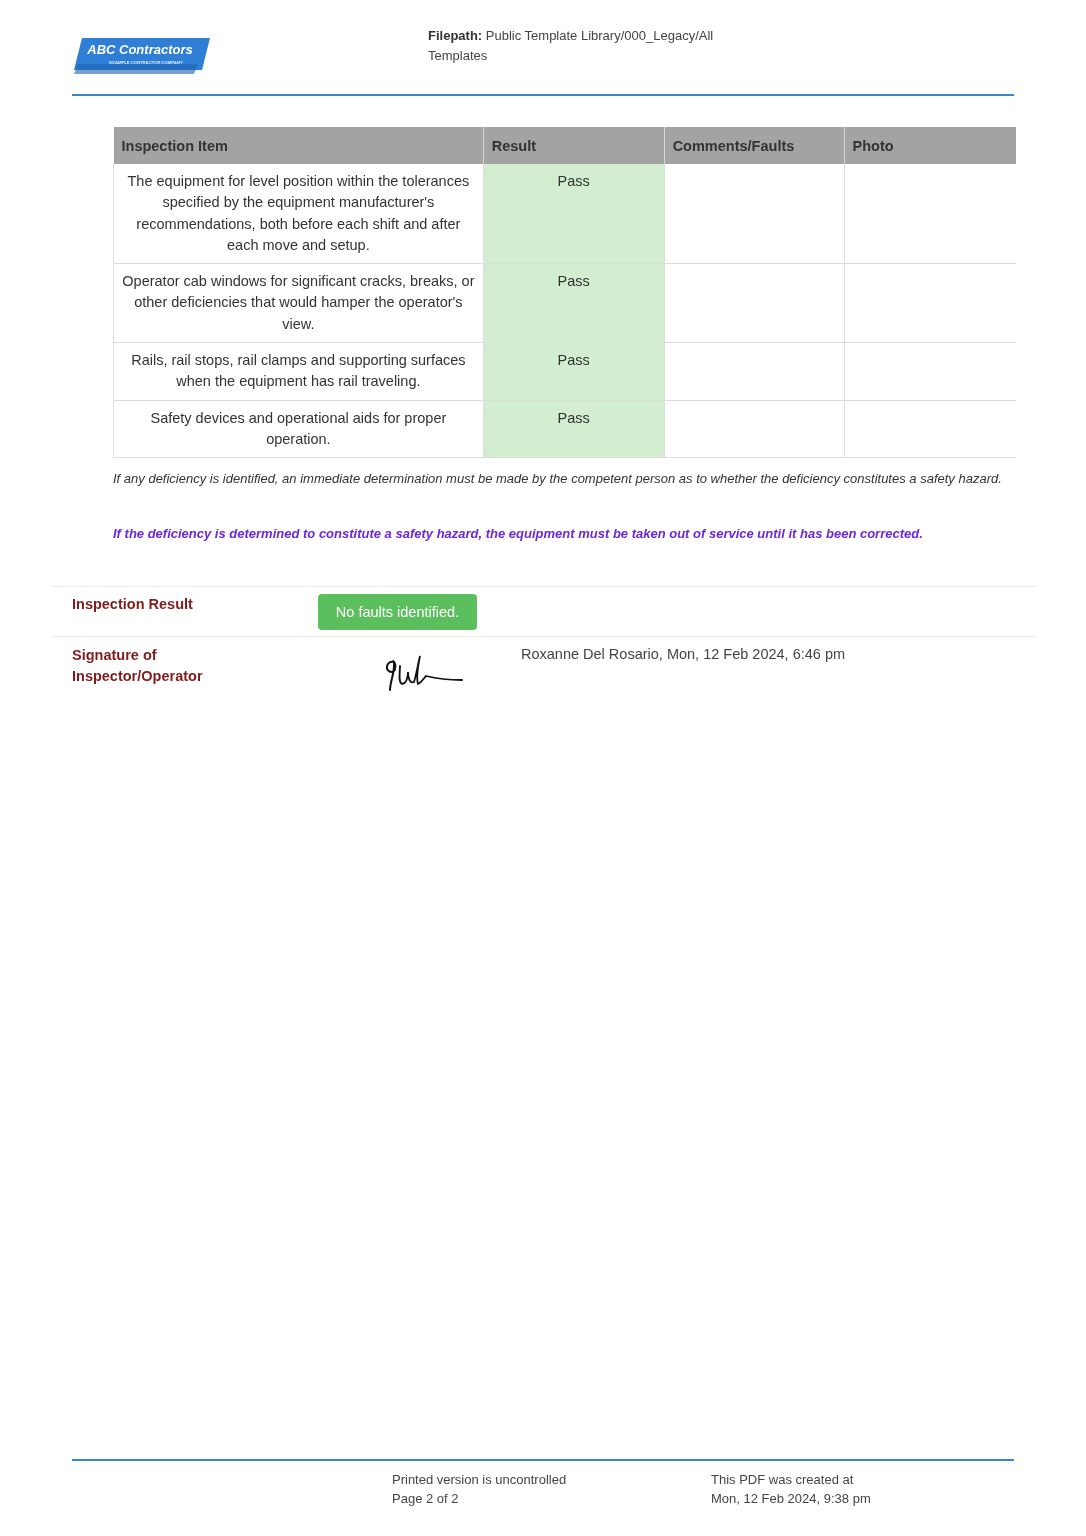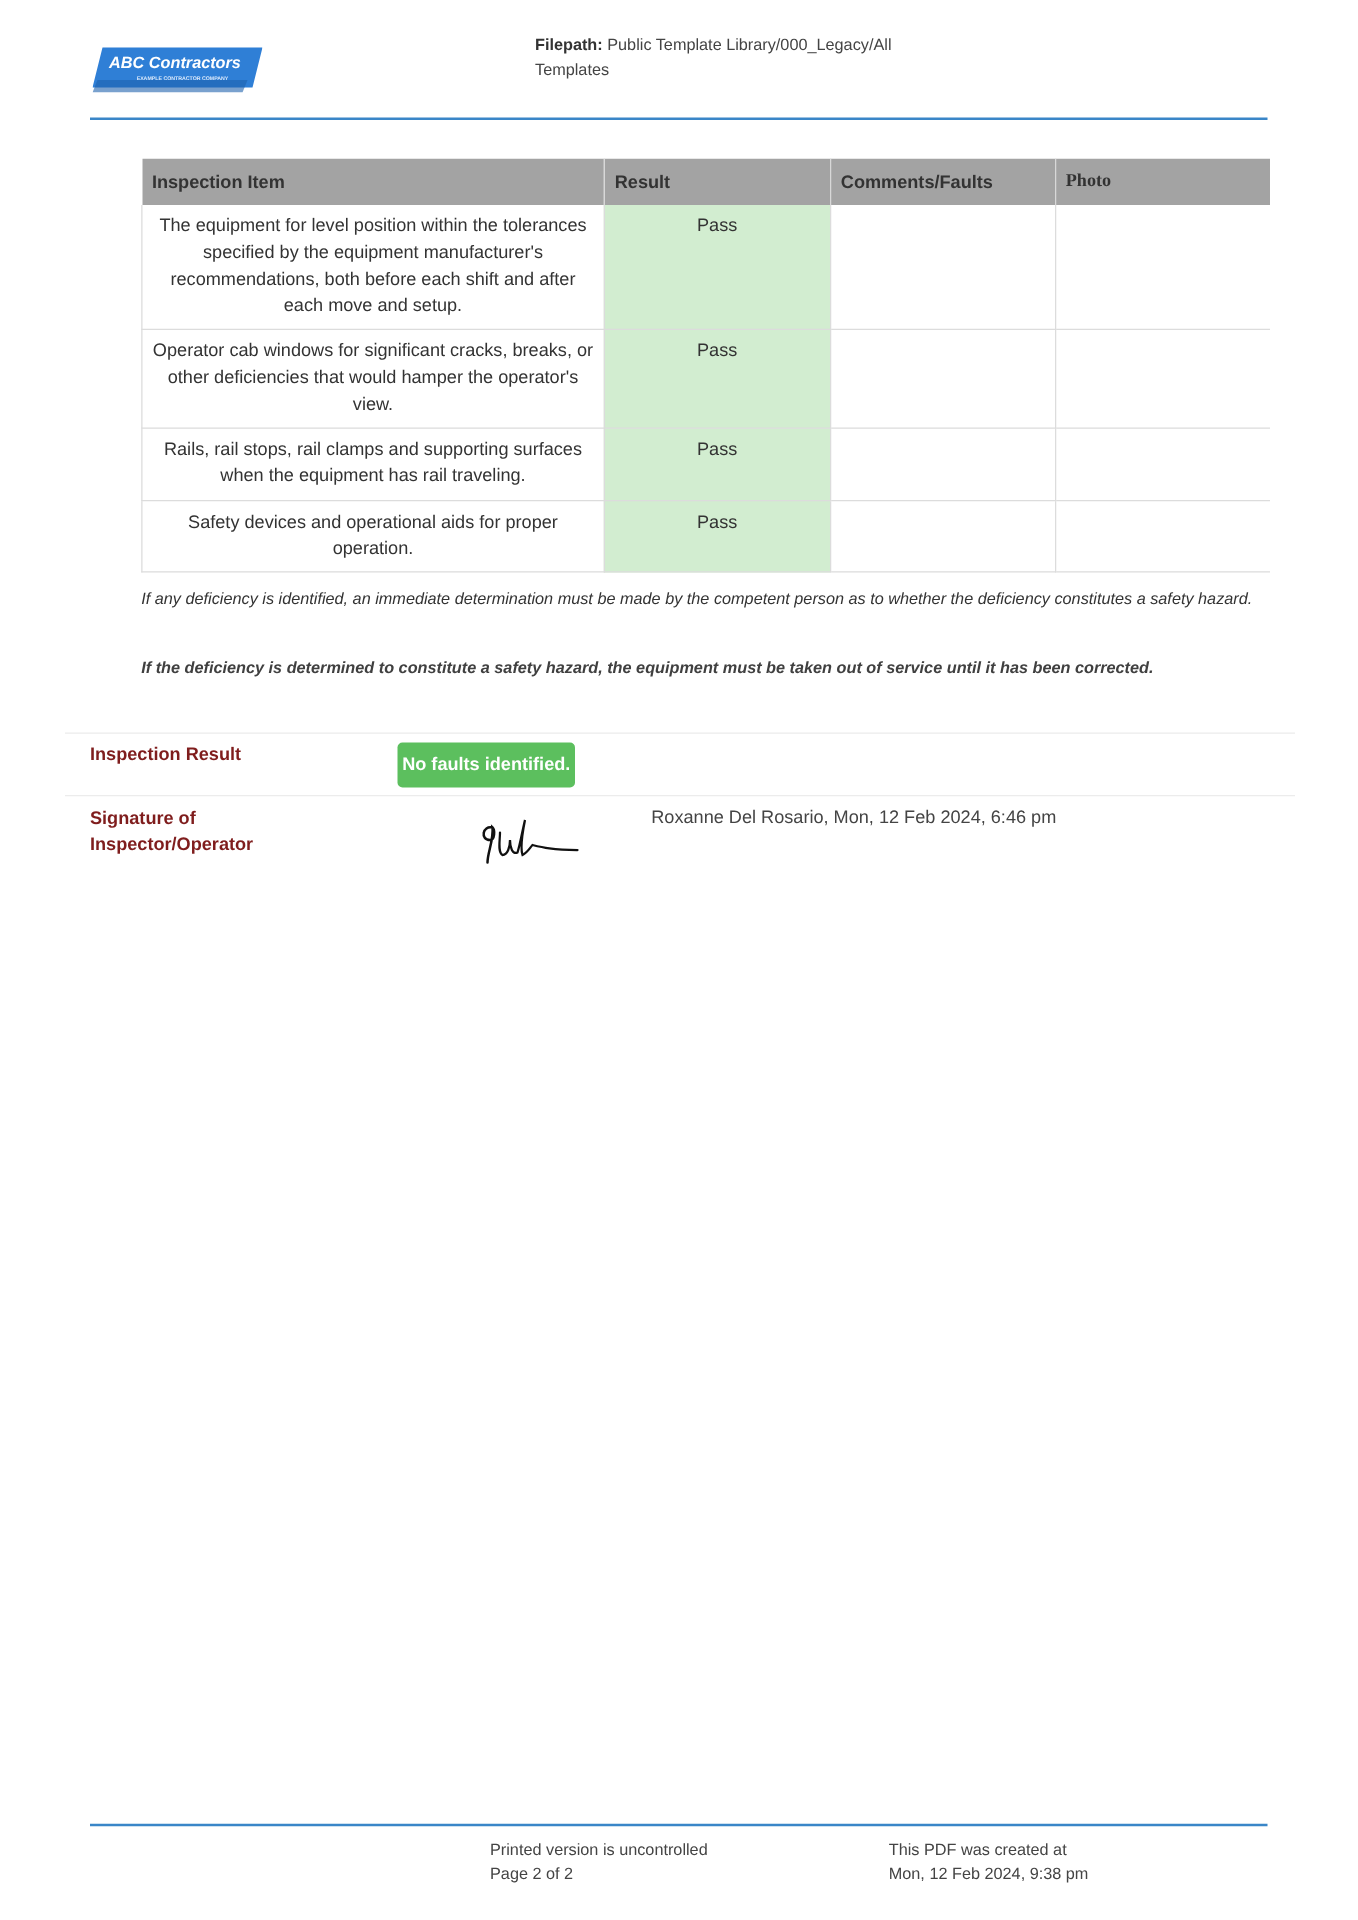--- a/index.html
+++ b/index.html
@@ -14,29 +14,29 @@
   .hdr-template { left: 639px; top: 2px; width: 305px; }
   .hdr-line { position: absolute; left: 72px; top: 94px; width: 942px; height: 2px; background: #3a86c8; }
 
   table.insp { position: absolute; left: 113px; top: 127px; width: 903px; border-collapse: collapse; font-size: 14.5px; }
   table.insp th { background: #a3a3a3; text-align: left; font-weight: bold; color: #333; padding: 9px 8px; height: 37px; border-right: 1px solid #d8d8d8; }
   table.insp th:last-child { border-right: none; }
   table.insp td { vertical-align: top; padding: 7px 8px; line-height: 21.3px; color: #333; border-bottom: 1px solid #dcdcdc; border-right: 1px solid #dcdcdc; text-align: center; }
   table.insp td:first-child { border-left: 1px solid #dcdcdc; }
   table.insp td:last-child { border-right: none; }
   table.insp td.pass { background: #d2edd0; }
-  .c1 { width: 370px; } .c2 { width: 181px; } .c3 { width: 180px; } .c4 { width: 172px; font-family: Liberation Serif, serif; }
+  .c1 { width: 370px; } .c2 { width: 181px; } .c3 { width: 180px; } .c4 { width: 172px; }
 
   .note { position: absolute; left: 113px; width: 910px; font-size: 13px; line-height: 21.5px; color: #333; font-style: italic; }
   .note1 { top: 468px; }
-  .note2 { top: 523px; font-weight: bold; color: #404040; }
+  .note2 { top: 523px; font-weight: bold; color: #6d28d9; }
 
   .row-sep { position: absolute; left: 52px; width: 984px; height: 1px; background: #ececec; }
   .field-label { position: absolute; left: 72px; font-size: 14.5px; font-weight: bold; color: #7f1d1d; line-height: 20.5px; }
-  .result-badge { position: absolute; left: 318px; top: 594px; width: 142px; height: 36px; background: #5cbf5e; color: #fff; font-size: 14.5px; border-radius: 4px; display: flex; align-items: center; justify-content: center; font-weight: bold; }
+  .result-badge { position: absolute; left: 318px; top: 594px; width: 159px; height: 36px; background: #5cbf5e; color: #fff; font-size: 14.5px; border-radius: 4px; display: flex; align-items: center; justify-content: center; }
   .sig-img { position: absolute; left: 382px; top: 652px; width: 86px; height: 42px; }
   .sig-text { position: absolute; left: 521px; top: 646px; font-size: 14.5px; color: #444; }
 
   .foot-line { position: absolute; left: 72px; top: 1459px; width: 942px; height: 2px; background: #3a86c8; }
   .foot-col { position: absolute; top: 1471px; font-size: 13px; line-height: 18.5px; color: #444; }
   .foot-left { left: 392px; } .foot-right { left: 711px; }
 </style>
 </head>
 <body>
 

